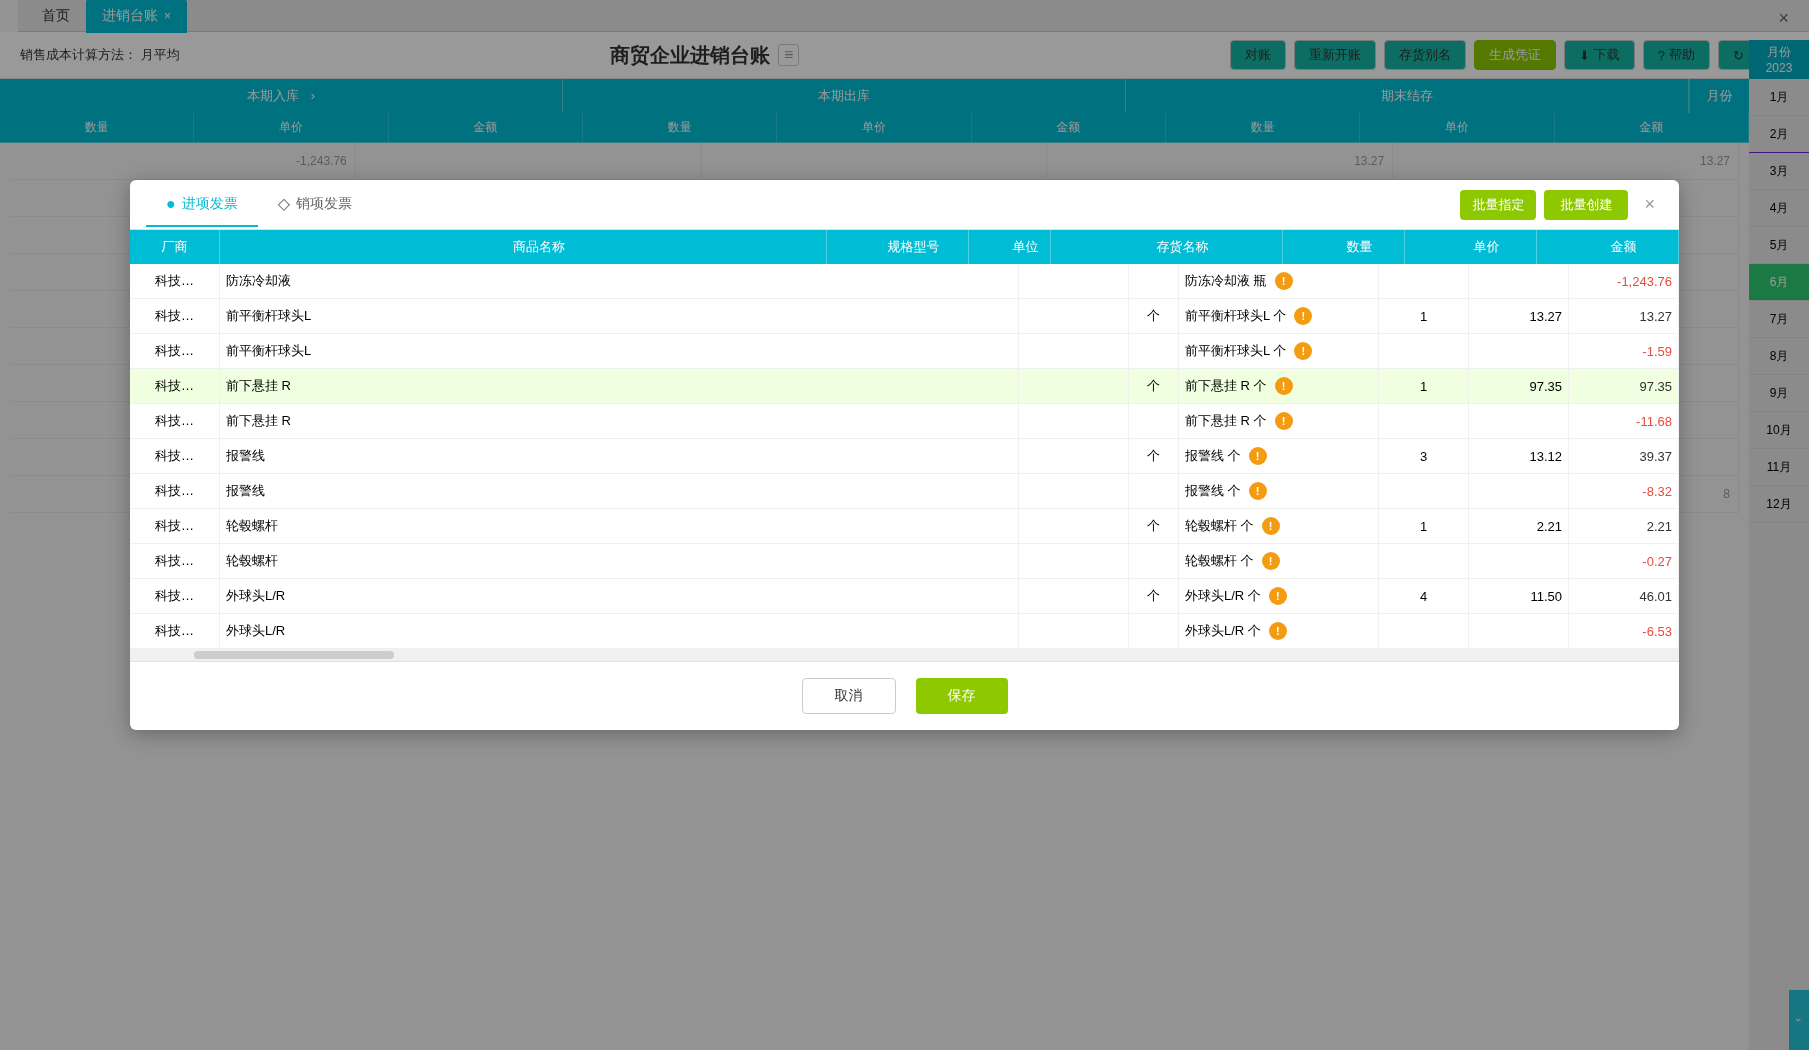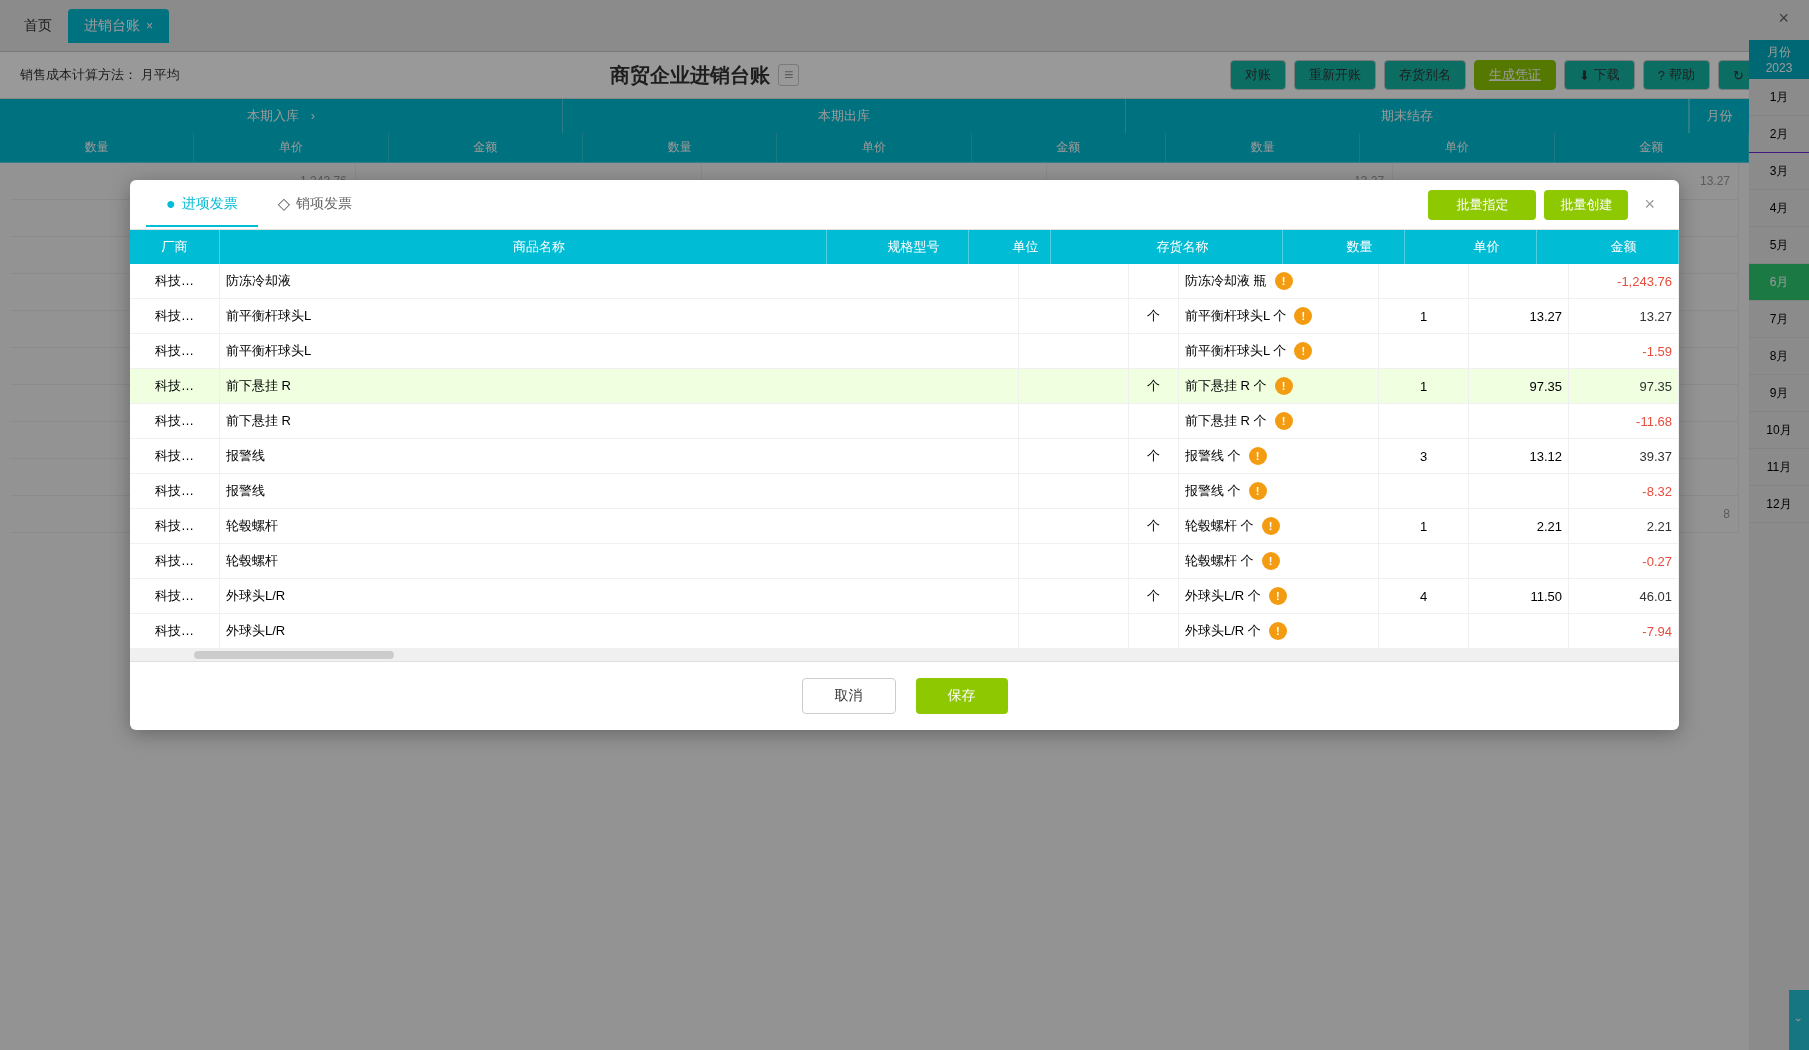--- a/index.html
+++ b/index.html
@@ -2,54 +2,54 @@
 <html><head>
   <meta charset="utf-8">
   <style>
     * { box-sizing: border-box; margin: 0; padding: 0; }
     body { font-family: 'Microsoft YaHei', Arial, sans-serif; font-size: 13px; background: #d0d0d0; width: 1809px; height: 1050px; overflow: hidden; position: relative; }
 
     
     .app-bg { width: 100%; height: 100%; background: #f5f5f5; position: absolute; top: 0; left: 0; }
 
     
-    .tab-bar { display: flex; align-items: center; background: #e8e8e8; height: 52px; border-bottom: 1px solid #ccc; padding: 0 8px; }
+    .tab-bar { display: flex; align-items: center; background: #e8e8e8; height: 32px; border-bottom: 1px solid #ccc; padding: 0 8px; margin-left: 18px; }
     .tab-item { padding: 8px 16px; cursor: pointer; font-size: 14px; color: #333; border-radius: 4px 4px 0 0; }
     .tab-item.active { background: #00bcd4; color: #fff; display: flex; align-items: center; gap: 6px; }
     .tab-close { font-size: 12px; cursor: pointer; }
     .top-close { position: absolute; right: 20px; top: 8px; font-size: 18px; cursor: pointer; color: #666; }
 
     
     .toolbar { display: flex; align-items: center; justify-content: space-between; padding: 8px 20px; background: #fff; border-bottom: 1px solid #e0e0e0; }
     .toolbar-left { font-size: 13px; color: #333; }
     .toolbar-center { font-size: 20px; font-weight: bold; color: #333; display: flex; align-items: center; gap: 8px; }
     .toolbar-right { display: flex; gap: 8px; }
     .btn { padding: 5px 14px; border-radius: 4px; border: 1px solid #ccc; cursor: pointer; font-size: 13px; background: #fff; color: #333; }
-    .btn-primary { background: #8dc800; color: #fff; border-color: #8dc800; text-decoration: underline; }
+    .btn-primary { background: #8dc800; color: #fff; border-color: #8dc800; }
     .btn-outline { background: #14b8a6; color: #333; border-color: #ccc; }
     .btn-icon { display: flex; align-items: center; gap: 4px; }
 
     
     .section-header { display: flex; background: #00bcd4; color: #fff; }
     .section-col { flex: 1; text-align: center; padding: 8px 4px; font-size: 13px; border-right: 1px solid rgba(255,255,255,0.3); }
 
     .sub-header { display: flex; background: #00bcd4; color: #fff; border-bottom: 1px solid rgba(255,255,255,0.3); }
     .sub-col { flex: 1; text-align: center; padding: 6px 4px; font-size: 12px; border-right: 1px solid rgba(255,255,255,0.2); }
 
     
     .overlay { position: absolute; top: 0; left: 0; right: 0; bottom: 0; background: rgba(0,0,0,0.4); z-index: 100; }
 
     
     .modal { position: absolute; top: 180px; left: 130px; right: 130px; background: #fff; border-radius: 6px; z-index: 200; box-shadow: 0 4px 20px rgba(0,0,0,0.3); display: flex; flex-direction: column; }
     .modal-header { display: flex; align-items: center; padding: 0 16px; border-bottom: 1px solid #e0e0e0; min-height: 50px; }
     .modal-tabs { display: flex; gap: 0; }
     .modal-tab { padding: 12px 20px; cursor: pointer; font-size: 14px; color: #666; border-bottom: 2px solid transparent; display: flex; align-items: center; gap: 6px; }
     .modal-tab.active { color: #00bcd4; border-bottom: 2px solid #00bcd4; }
     .modal-header-right { margin-left: auto; display: flex; gap: 8px; align-items: center; }
-    .btn-green { background: #8dc800; color: #fff; border: none; padding: 6px 28px; border-radius: 4px; cursor: pointer; font-size: 13px; }
+    .btn-green { background: #8dc800; color: #fff; border: none; padding: 6px 12px; border-radius: 4px; cursor: pointer; font-size: 13px; }
     .btn-green-outline { background: #8dc800; color: #fff; border: none; padding: 6px 16px; border-radius: 4px; cursor: pointer; font-size: 13px; }
     .modal-close { font-size: 18px; cursor: pointer; color: #999; padding: 4px 8px; }
 
     
     .modal-table { flex: 1; overflow-y: auto; }
     .mt-header { display: flex; background: #00bcd4; color: #fff; gap: 32px; }
     .mt-col { text-align: center; padding: 8px 6px; font-size: 13px; border-right: 1px solid rgba(255,255,255,0.3); }
     .mt-col-vendor { width: 90px; }
     .mt-col-name { flex: 1; }
     .mt-col-spec { width: 110px; }
@@ -444,21 +444,21 @@
       <div class="mt-cell mt-cell-spec"></div>
       <div class="mt-cell mt-cell-unit"></div>
       <div class="mt-cell mt-cell-stock">
         <div class="stock-cell-content">
           <span>外球头L/R 个</span>
           <span class="warning-icon">!</span>
         </div>
       </div>
       <div class="mt-cell mt-cell-qty"></div>
       <div class="mt-cell mt-cell-price"></div>
-      <div class="mt-cell mt-cell-amount negative">-7.94</div>
+      <div class="mt-cell mt-cell-amount negative">-6.53</div>
     </div>
       </div>
   </div>
 
   <div class="horizontal-scroll">
     <div class="scroll-thumb"></div>
   </div>
 
   <div class="modal-footer">
     <button class="btn-cancel">取消</button>

